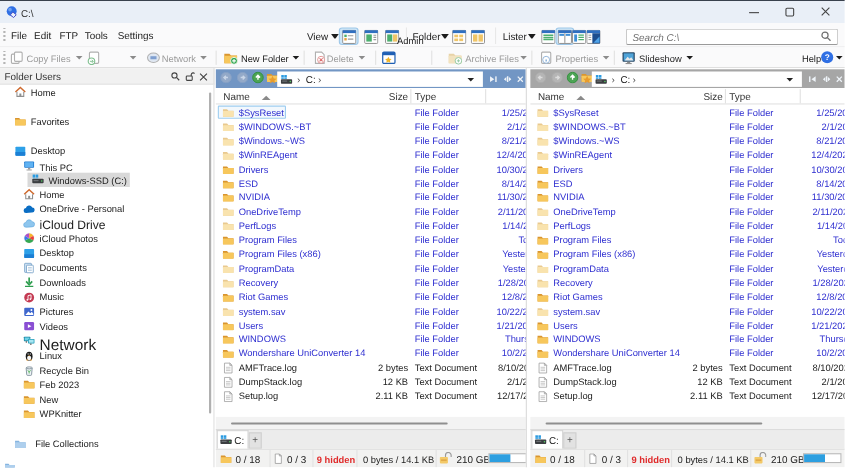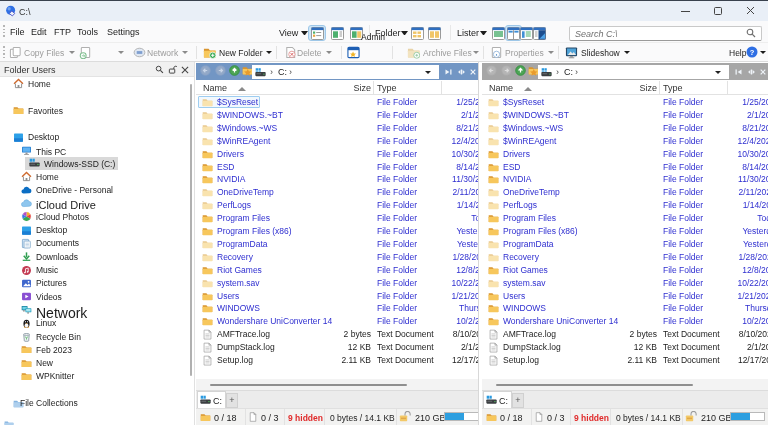--- a/index.html
+++ b/index.html
@@ -324,21 +324,21 @@
 <div class="abs " style="left:36px;top:358.1px;white-space:nowrap;color:#1c1c1c;font-size:8.5px">New</div>
 <svg class="abs" style="left:21px;top:370.9px" width="11" height="11" viewBox="0 0 16 16">
     <path d="M1 3.2 h5.4 l1.8 2 H15 a0.8 0.8 0 0 1 .0 0 V13 H1 z" fill="#d9952f"></path>
     <rect x="1" y="5.4" width="14" height="7.8" rx="0.6" fill="#f7c75c"></rect>
   </svg>
 <div class="abs " style="left:36px;top:371.4px;white-space:nowrap;color:#1c1c1c;font-size:8.5px">WPKnitter</div>
 <svg class="abs" style="left:13px;top:397.5px" width="11" height="11" viewBox="0 0 16 16">
     <path d="M1 4 h5 l1.5 1.8 H15 V13.5 H1 z" fill="#85b4e0"></path>
     <rect x="1" y="6" width="14" height="7.5" rx="0.6" fill="#aecfed"></rect>
   </svg>
-<div class="abs " style="left:20px;top:398.0px;white-space:nowrap;color:#1c1c1c;font-size:8.5px">File Collections</div>
+<div class="abs " style="left:32px;top:398.0px;white-space:nowrap;color:#1c1c1c;font-size:8.5px">File Collections</div>
 <svg class="abs" style="left:4px;top:419px" width="10" height="10" viewBox="0 0 16 16">
     <path d="M1 4 h5 l1.5 1.8 H15 V13.5 H1 z" fill="#85b4e0"></path>
     <rect x="1" y="6" width="14" height="7.5" rx="0.6" fill="#aecfed"></rect>
   </svg>
 <div class="abs " style="left:189.5px;top:84px;width:2px;height:292px;background:#b0b0b0;border-radius:2px"></div>
 <div class="abs " style="left:196px;top:62px;width:282px;height:363px;overflow:hidden;background:#fff">
     <div class="abs" style="left:0;top:0;width:282px;height:363px">
       <div class="abs " style="left:0px;top:1px;width:282px;height:17px;background:#7296c4"></div>
       <svg class="abs" style="left:4px;top:3px" width="11" height="11" viewBox="0 0 16 16">
         <circle cx="8" cy="8" r="7" fill="#93a9c8" stroke="#86a0c6" stroke-width="1.2"></circle>

